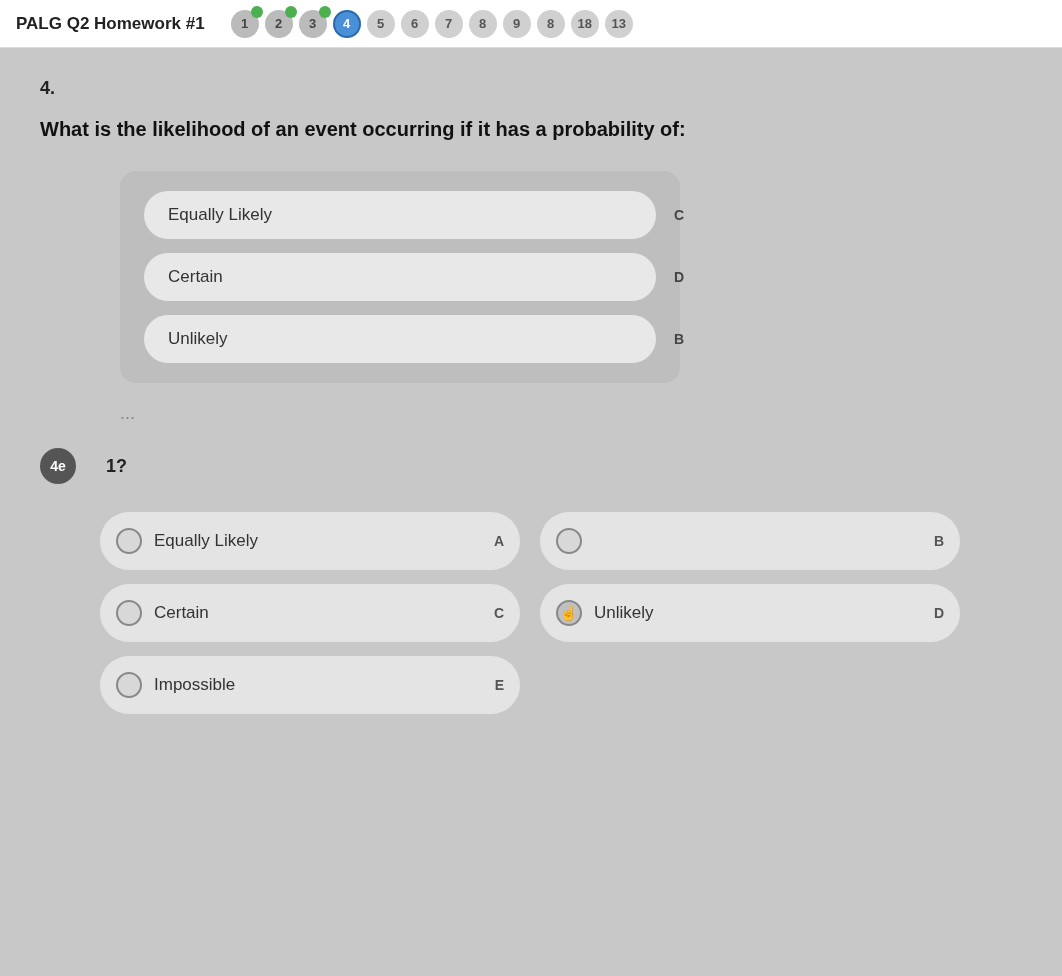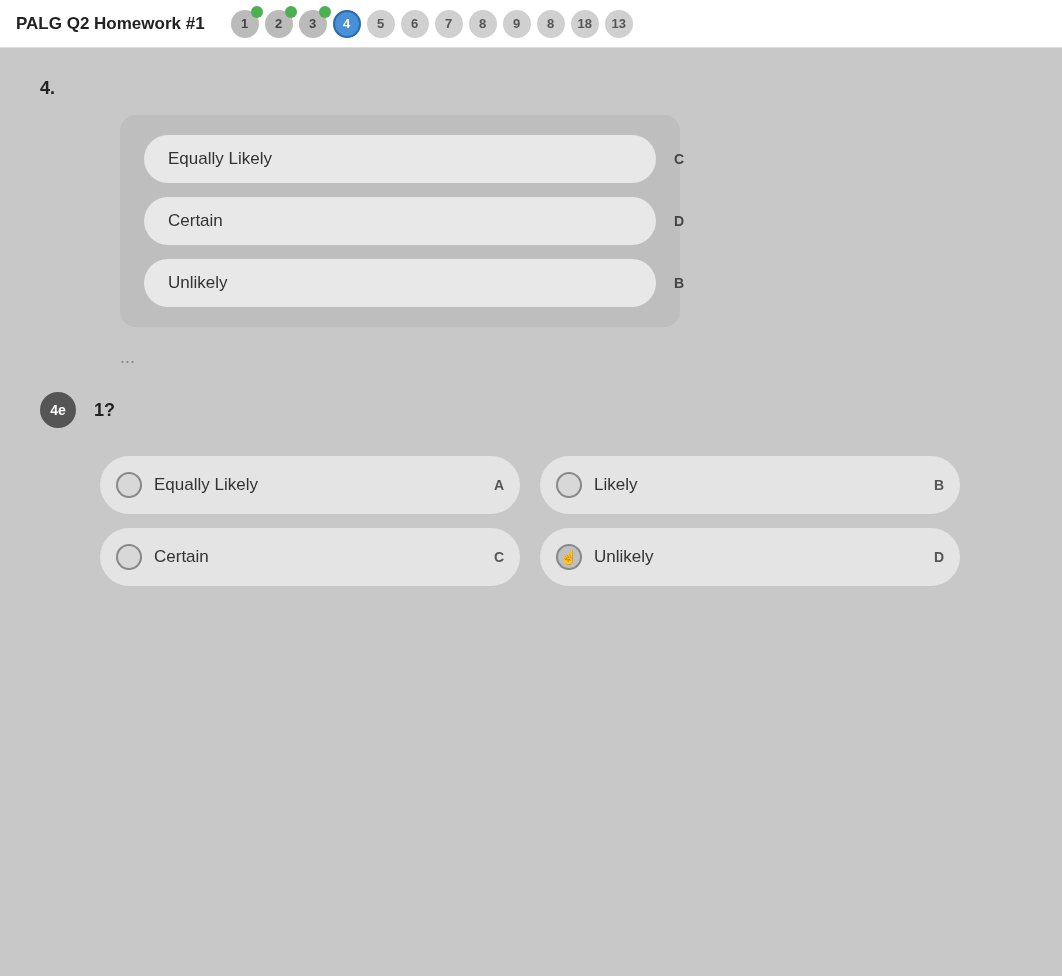--- a/index.html
+++ b/index.html
@@ -127,21 +127,21 @@
     .dots-row {
       font-size: 18px;
       color: #888;
       margin-left: 80px;
       margin-bottom: 24px;
     }
 
     .sub-question {
       display: flex;
       align-items: center;
-      gap: 18px;
+      gap: 30px;
       margin-bottom: 28px;
     }
 
     .sub-badge {
       background: #555;
       color: #fff;
       border-radius: 50%;
       width: 36px;
       height: 36px;
       display: flex;
@@ -223,20 +223,21 @@
       <div class="nav-circle normal">8</div>
       <div class="nav-circle normal">9</div>
       <div class="nav-circle normal">8</div>
       <div class="nav-circle normal">18</div>
       <div class="nav-circle normal">13</div>
     </div>
 </div>
 
 <div class="main-content">
   <div class="question-number">4.</div>
+  <div class="question-text">What is the likelihood of an event occurring if it has a probability of:</div>
 
   <div class="drag-zone">
   <div class="drag-option">
         <span>Equally Likely</span>
         <span class="side-label">C</span>
       </div>
       <div class="drag-option">
         <span>Certain</span>
         <span class="side-label">D</span>
       </div>
@@ -258,31 +259,37 @@
       <div class="radio-circle">
         
       </div>
       <span class="answer-label">Equally Likely</span>
       <span class="key-label">A</span>
     </div>
       <div class="answer-option">
       <div class="radio-circle">
         
       </div>
-      <span class="answer-label">Likely</span>
       <span class="key-label">B</span>
     </div>
       <div class="answer-option">
       <div class="radio-circle">
         
       </div>
       <span class="answer-label">Certain</span>
       <span class="key-label">C</span>
     </div>
       <div class="answer-option">
       <div class="radio-circle cursor-hand">
         <span style="font-size:14px">☝</span>
       </div>
       <span class="answer-label">Unlikely</span>
       <span class="key-label">D</span>
     </div>
+      <div class="answer-option">
+      <div class="radio-circle">
+        
+      </div>
+      <span class="answer-label">Impossible</span>
+      <span class="key-label">E</span>
+    </div>
     </div>
 </div>
 
 </body></html>

